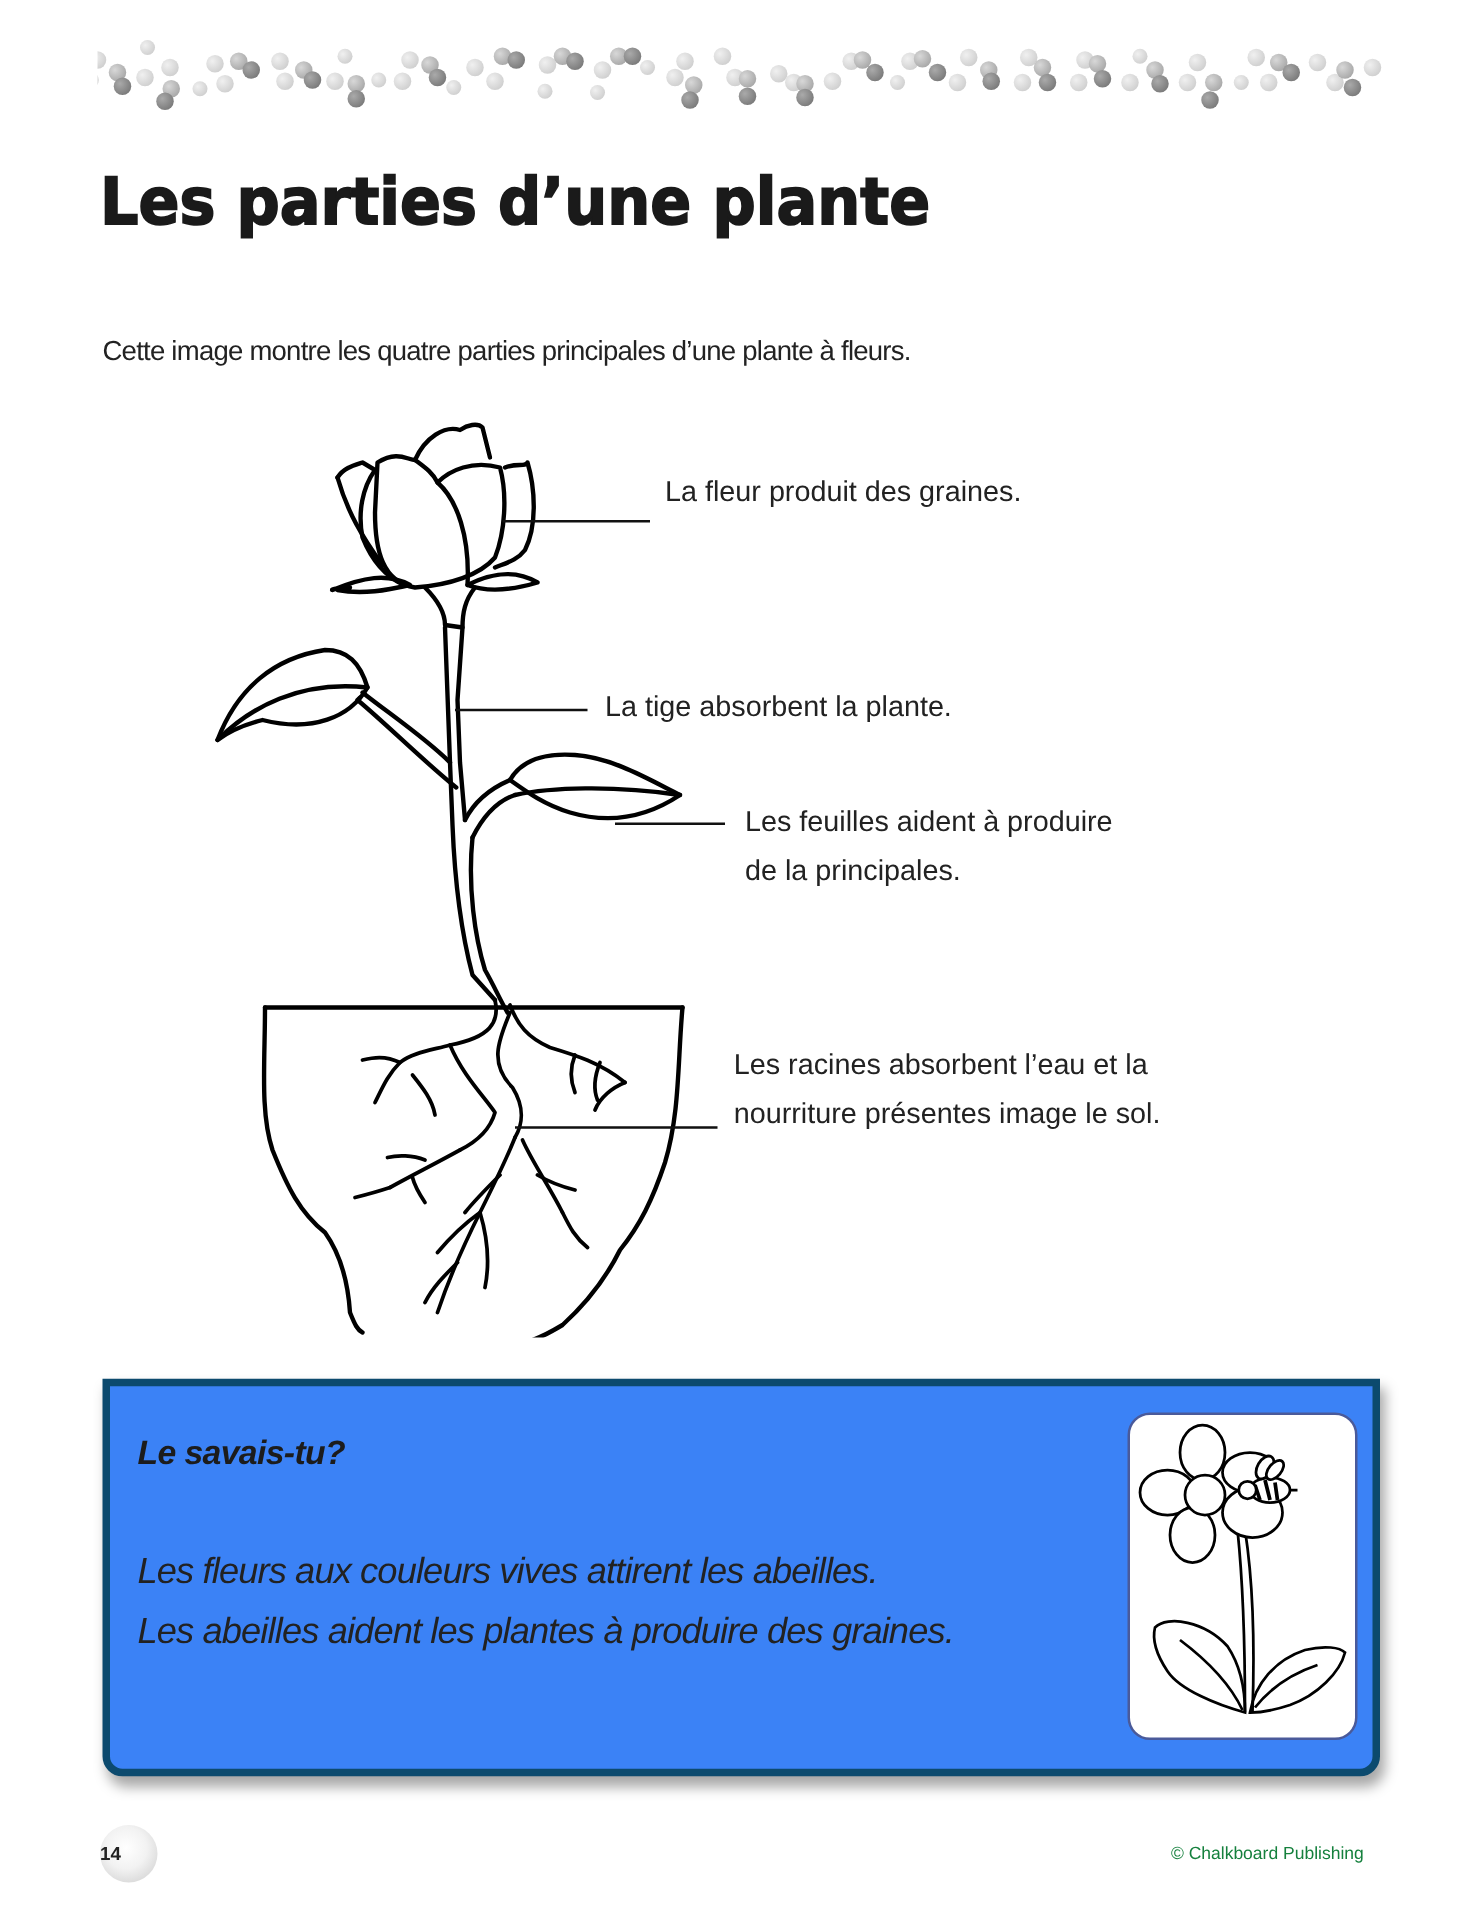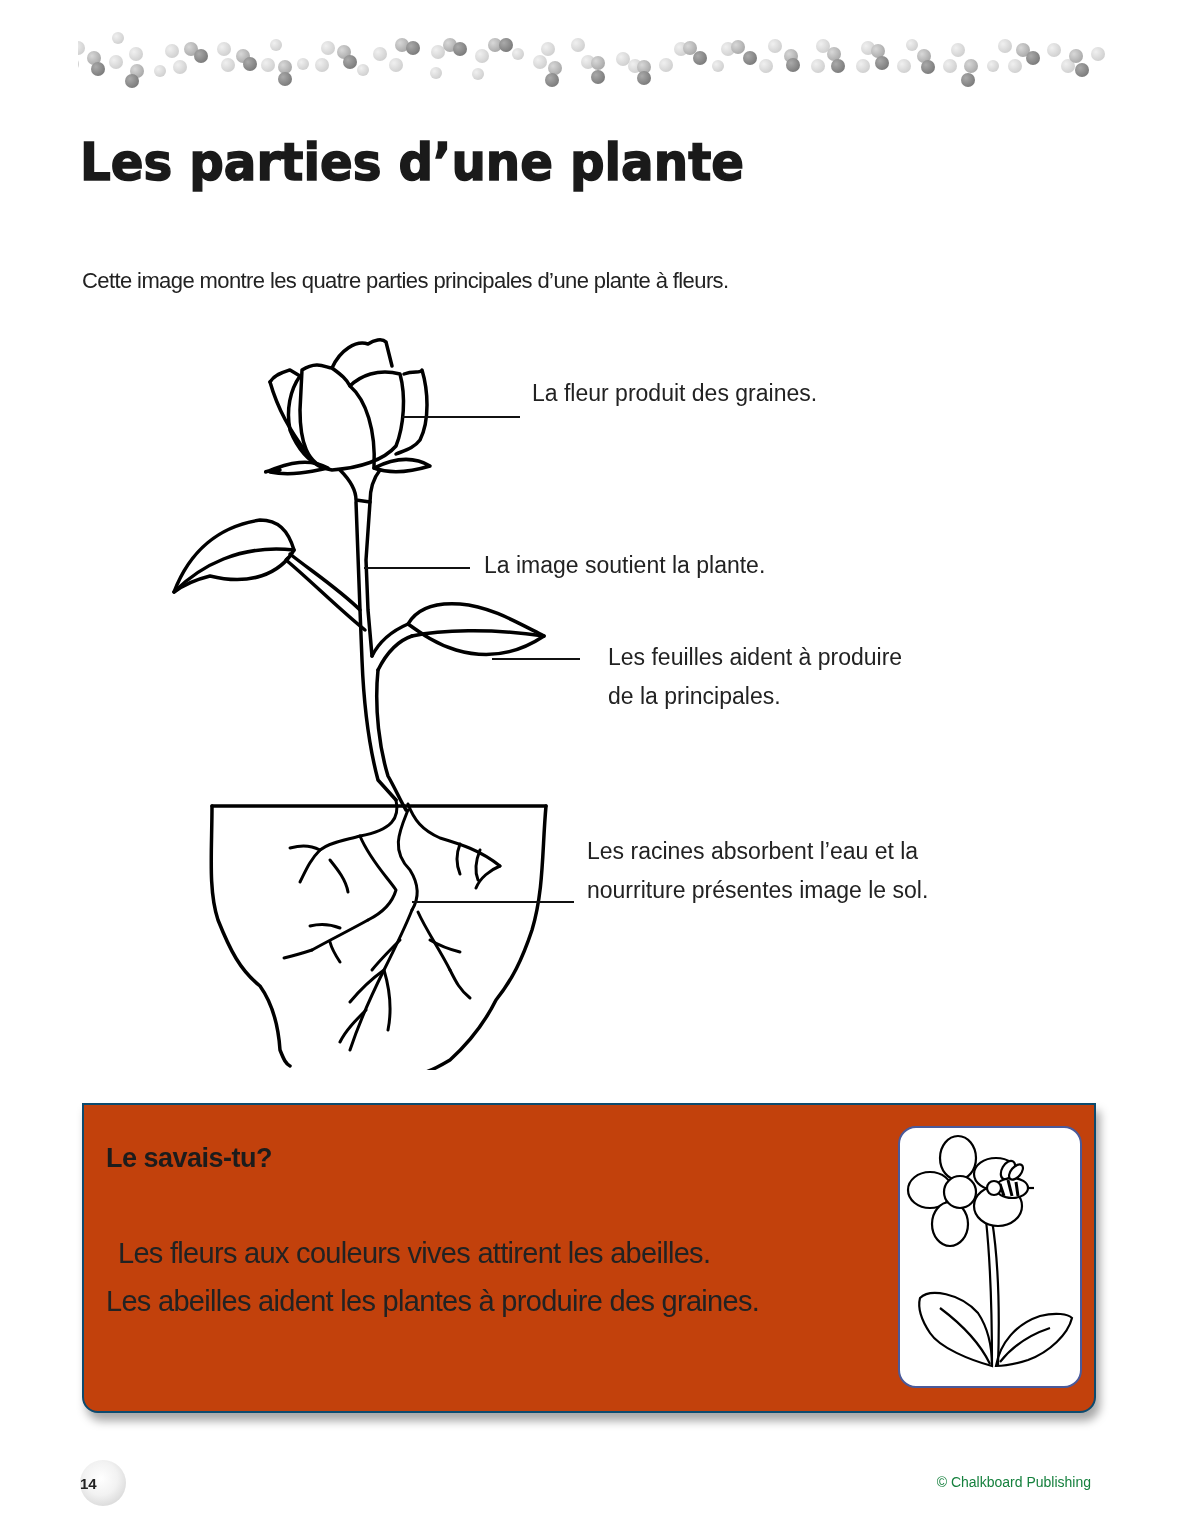--- a/index.html
+++ b/index.html
@@ -9,30 +9,30 @@
   .title { position: absolute; left: 80px; top: 132px; margin: 0;
            font-family: "DejaVu Sans", sans-serif; font-weight: 900; font-size: 52px;
            letter-spacing: 0px; color: #1a1a1a; transform: scaleX(0.93); transform-origin: left top;
            -webkit-text-stroke: 1.5px #1a1a1a; }
   .intro { position: absolute; left: 82px; top: 268px; margin: 0; font-size: 22px;
            letter-spacing: -0.6px; color: #222; }
   .diagram { position: absolute; left: 160px; top: 330px; width: 420px; height: 740px; }
   .label { position: absolute; font-size: 23px; color: #222; line-height: 39px; margin: 0; }
   .lbl-fleur { left: 532px; top: 374px; text-align: right; }
   .lbl-tige { left: 484px; top: 546px; }
-  .lbl-feuilles { left: 596px; top: 638px; margin-left: 12px; }
+  .lbl-feuilles { left: 596px; top: 638px; }
   .lbl-racines { left: 587px; top: 832px; }
   .leader { position: absolute; height: 2px; background: #111; }
   .box { position: absolute; left: 82px; top: 1103px; width: 1010px; height: 306px;
-         background: #c2410c; border: 2px solid #0c4a6e; border-radius: 0 0 16px 16px;
-         box-shadow: 4px 8px 10px rgba(0,0,0,0.35); }
+         background: #3b82f6; border: 6px solid #0c4a6e; border-radius: 0 0 16px 16px;
+         box-shadow: 4px 8px 10px rgba(0,0,0,0.35); font-style: italic; }
   .box-title { position: absolute; left: 22px; top: 38px; margin: 0; font-size: 27px; font-weight: bold;
                color: #1c1c1c; letter-spacing: -0.5px; }
   .box-line { position: absolute; left: 22px; margin: 0; font-size: 29px; color: #222; letter-spacing: -0.7px; }
-  .box-line-1 { top: 132px; margin-left: 12px; }
+  .box-line-1 { top: 132px; }
   .box-line-2 { top: 180px; }
   .card { position: absolute; left: 814px; top: 21px; width: 180px; height: 258px;
           background: #fff; border: 2px solid #4a5a9a; border-radius: 18px; }
   .page-num { position: absolute; left: 80px; top: 1460px; width: 46px; height: 46px; border-radius: 50%;
               background: radial-gradient(circle at 45% 40%, #ffffff 0%, #f2f2f2 45%, #c9c9c9 100%);
               display: flex; align-items: center; justify-content: flex-start; font-size: 15px; font-weight: bold;
               color: #222; }
   .copyright { position: absolute; right: 96px; top: 1474px; margin: 0; font-size: 14px; color: #15803d; }
 </style>
 </head>
@@ -206,21 +206,21 @@
     <path d="M152 620 C140 624 132 626 124 628 M170 612 C172 620 176 626 180 632 M180 598 C170 594 158 594 150 596"></path>
   </g>
 </svg>
 
 <div class="leader" style="left:402px; top:416px; width:118px;"></div>
 <div class="leader" style="left:364px; top:567px; width:106px;"></div>
 <div class="leader" style="left:492px; top:658px; width:88px;"></div>
 <div class="leader" style="left:412px; top:901px; width:162px;"></div>
 
 <p class="label lbl-fleur">La fleur produit des graines.</p>
-<p class="label lbl-tige">La image soutient la plante.</p>
+<p class="label lbl-tige">La tige absorbent la plante.</p>
 <div class="label lbl-feuilles">
   <div>Les feuilles aident à produire</div>
   <div>de la principales.</div>
 </div>
 <div class="label lbl-racines">
   <div>Les racines absorbent l’eau et la</div>
   <div>nourriture présentes image le sol.</div>
 </div>
 
 <div class="box">

